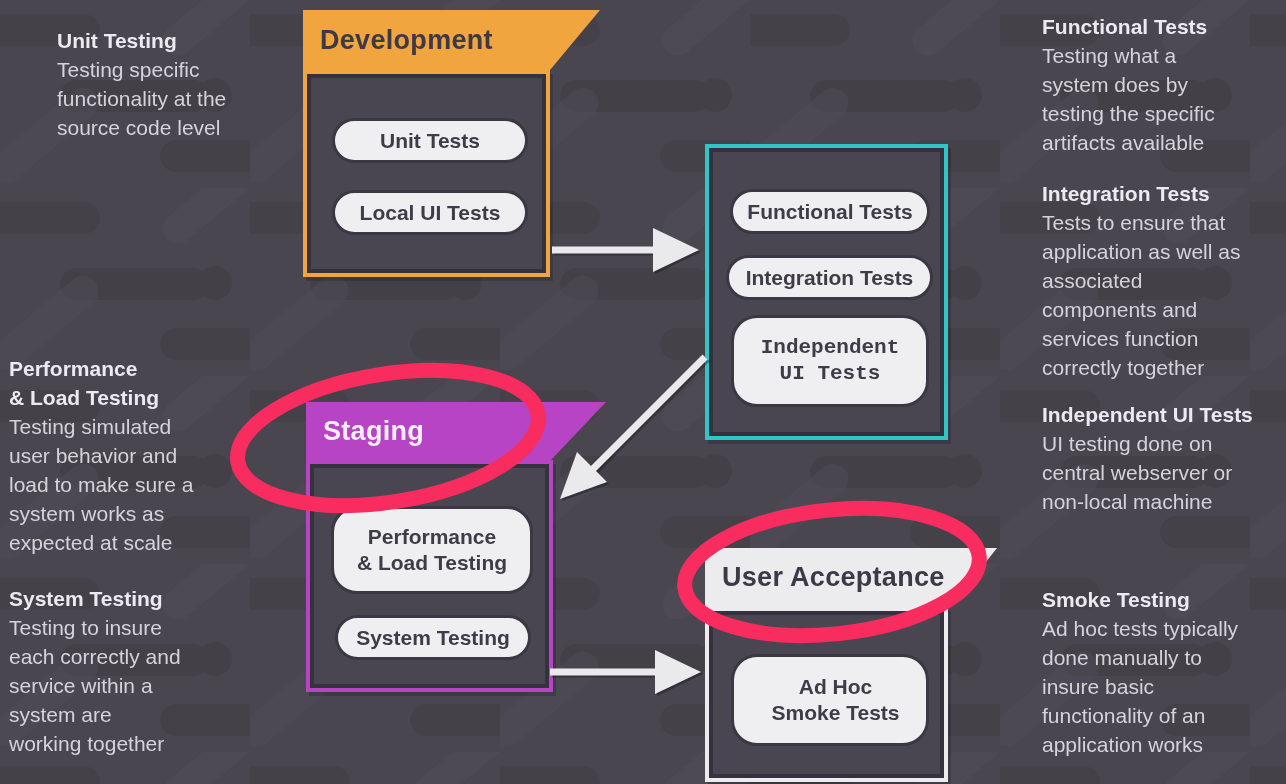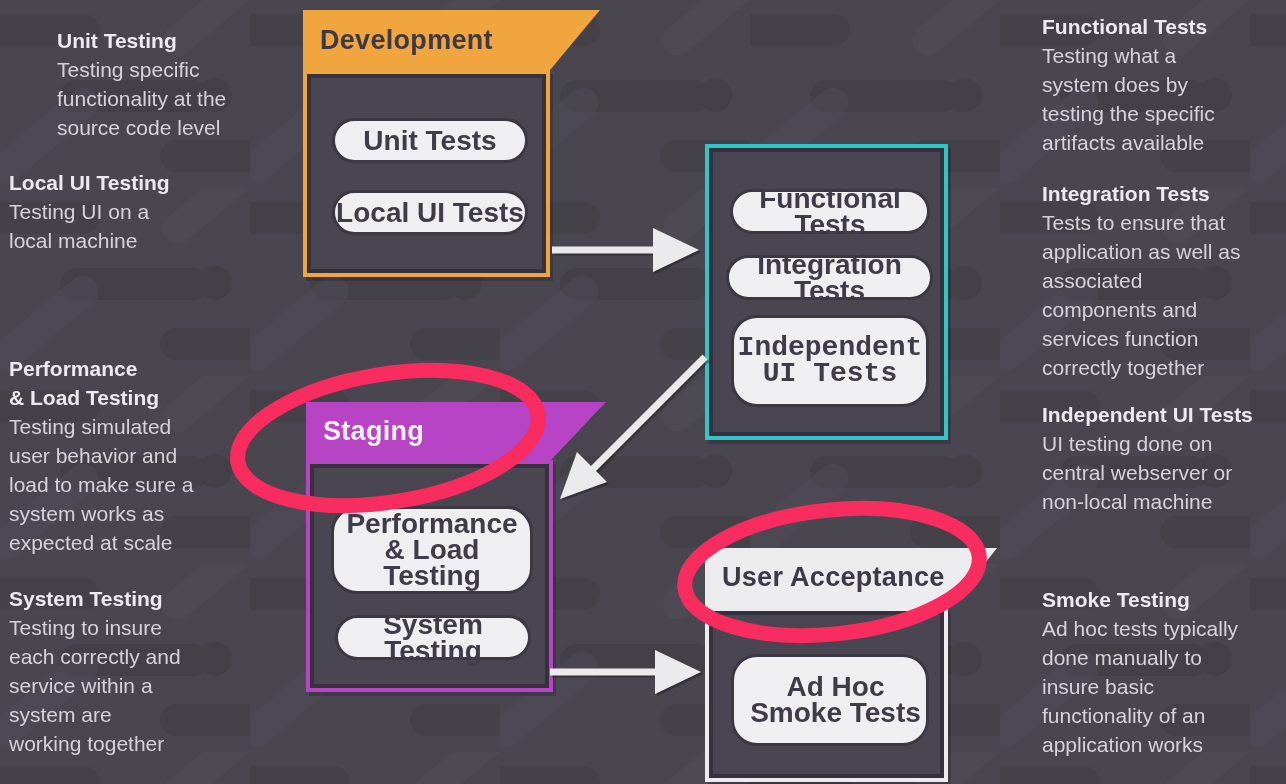--- a/index.html
+++ b/index.html
@@ -45,21 +45,21 @@
   .body-staging{left:306px;top:460px;width:247px;height:232px;border:4px solid #b743c5;}
 
   .band-ua{left:705px;top:548px;width:292px;height:59px;background:#ececee;}
   .body-ua{left:705px;top:607px;width:243px;height:175px;border:4px solid #ececee;}
 
   
   .pill{
     position:absolute;box-sizing:border-box;
     background:#efeff1;border:3px solid #3b3743;border-radius:26px;
     display:flex;align-items:center;justify-content:center;text-align:center;
-    font-size:28px;font-weight:700;color:#3f3b48;line-height:26px;
+    font-size:21px;font-weight:700;color:#3f3b48;line-height:26px;
     white-space:pre-line;
   }
   
   .p-dev-0{left:25px;top:44px;width:196px;height:45px;border-radius:23px;}
   .p-dev-1{left:25px;top:116px;width:196px;height:45px;border-radius:23px;}
   
   .p-qa-0{left:21px;top:41px;width:200px;height:45px;border-radius:23px;}
   .p-qa-1{left:17px;top:107px;width:207px;height:45px;border-radius:23px;}
   .p-qa-2{left:22px;top:167px;width:198px;height:92px;font-family:Liberation Mono, monospace;}
   
@@ -96,25 +96,20 @@
       </pattern>
     </defs>
     <rect width="1286" height="784" fill="url(#bgdash)"></rect>
   </svg>
 
   <div class="ann ann-l0">
     <div class="hd">Unit Testing</div>
     <div class="bd">Testing specific
 functionality at the
 source code level</div>
-  </div>
-  <div class="ann ann-l1">
-    <div class="hd">Local UI Testing</div>
-    <div class="bd">Testing UI on a
-local machine</div>
   </div>
   <div class="ann ann-l2">
     <div class="hd">Performance
 &amp; Load Testing</div>
     <div class="bd">Testing simulated
 user behavior and
 load to make sure a
 system works as
 expected at scale</div>
   </div>

